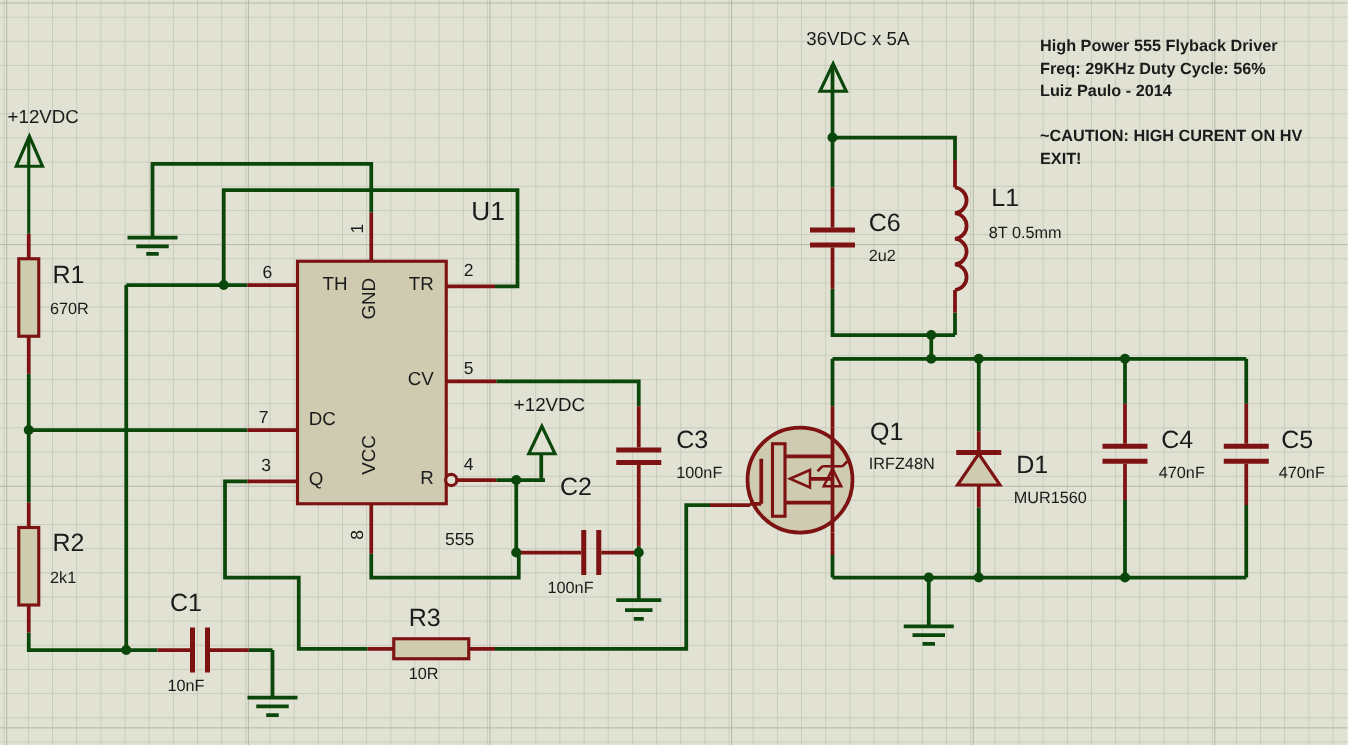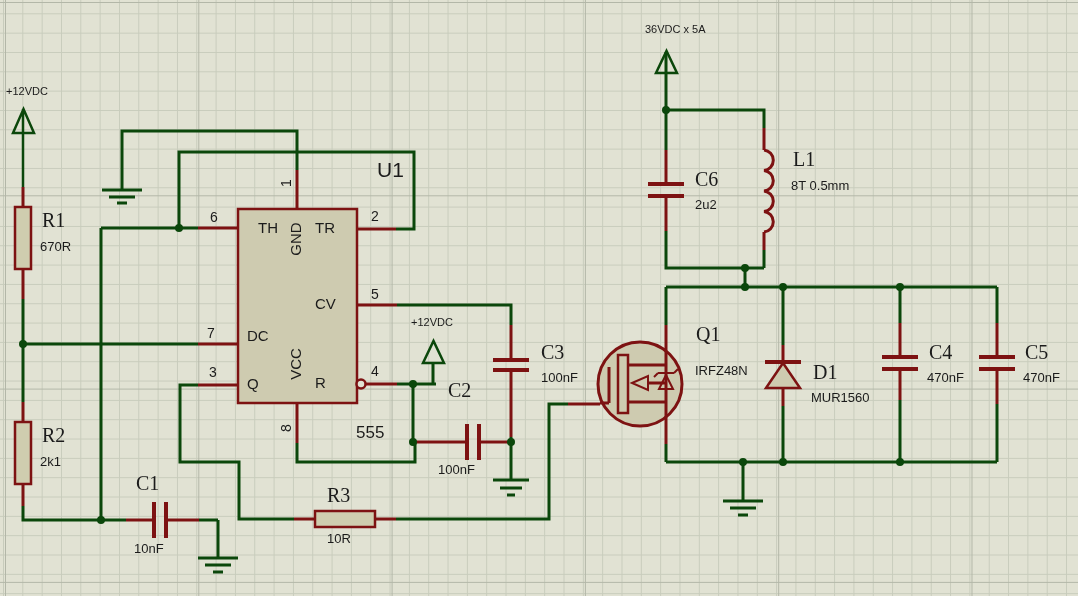--- a/index.html
+++ b/index.html
@@ -11,29 +11,29 @@
       linear-gradient(to bottom,#b3b7a8 1px,transparent 1px),
       linear-gradient(to right,#c8ccbc 1px,transparent 1px),
       linear-gradient(to bottom,#c8ccbc 1px,transparent 1px);
     background-size:193.3px 193.3px,193.3px 193.3px,19.33px 19.33px,19.33px 19.33px;
     background-position:5px 0,0 2px,3px -6px,3px -6px;
     font-family:"Liberation Sans",sans-serif;
     color:#1b1b1b;
   }
   svg{position:absolute;left:0;top:0;}
   .lbl{position:absolute;white-space:nowrap;line-height:1.05;}
-  .ref{font-size:20px;font-family:Liberation Serif, serif;}
+  .ref{font-size:20px;}
   .val{font-size:13px;}
-  .pwr{font-size:11px;}
+  .pwr{font-size:15px;}
   .pnum{font-size:14px;}
   .pname{font-size:15px;}
   .icref{font-size:21px;margin-left:21px;}
-  .icdev{font-size:17px;text-align:center;}
+  .icdev{font-size:14px;text-align:center;}
   .vert{transform:translate(-50%,-50%) rotate(-90deg);transform-origin:center;}
-  .ralign{width:32px;}
+  .ralign{width:32px;text-align:right;}
   #notes{position:absolute;left:832px;top:28px;font-size:13px;font-weight:600;line-height:18px;}
   #caution{margin-top:18px;}
 </style>
 </head>
 <body>
 
 <div id="canvas">
 
 <svg width="1078" height="596" viewBox="0 0 1078 596">
 
@@ -154,20 +154,26 @@
     <circle cx="743" cy="462" r="4"></circle>
     <circle cx="783" cy="462" r="4"></circle>
     <circle cx="900" cy="462" r="4"></circle>
   </g>
 </svg>
 
 <div class="lbl pwr" style="left:6px;top:86px">+12VDC</div>
 <div class="lbl pwr" style="left:645px;top:24px">36VDC x 5A</div>
 <div class="lbl pwr" style="left:411px;top:317px">+12VDC</div>
 
+<div id="notes">
+  <div>High Power 555 Flyback Driver</div>
+  <div>Freq: 29KHz Duty Cycle: 56%</div>
+  <div>Luiz Paulo - 2014</div>
+  <div id="caution">~CAUTION: HIGH CURENT ON HV EXIT!</div>
+</div>
 
 <div class="lbl ref" style="left:42px;top:210px">R1</div>
 <div class="lbl val" style="left:40px;top:240px">670R</div>
 <div class="lbl ref" style="left:42px;top:425px">R2</div>
 <div class="lbl val" style="left:40px;top:455px">2k1</div>
 <div class="lbl ref" style="left:327px;top:485px">R3</div>
 <div class="lbl val" style="left:327px;top:532px">10R</div>
 <div class="lbl ref" style="left:136px;top:473px">C1</div>
 <div class="lbl val" style="left:134px;top:542px">10nF</div>
 <div class="lbl ref" style="left:448px;top:380px">C2</div>
@@ -175,21 +181,21 @@
 <div class="lbl ref" style="left:541px;top:342px">C3</div>
 <div class="lbl val" style="left:541px;top:371px">100nF</div>
 <div class="lbl ref" style="left:929px;top:342px">C4</div>
 <div class="lbl val" style="left:927px;top:371px">470nF</div>
 <div class="lbl ref" style="left:1025px;top:342px">C5</div>
 <div class="lbl val" style="left:1023px;top:371px">470nF</div>
 <div class="lbl ref" style="left:695px;top:169px">C6</div>
 <div class="lbl val" style="left:695px;top:198px">2u2</div>
 <div class="lbl ref" style="left:793px;top:149px">L1</div>
 <div class="lbl val" style="left:791px;top:179px">8T 0.5mm</div>
-<div class="lbl ref" style="left:696px;top:324px">Q1</div>
+<div class="lbl ref" style="left:696px;top:336px">Q1</div>
 <div class="lbl val" style="left:695px;top:364px">IRFZ48N</div>
 <div class="lbl ref" style="left:813px;top:362px">D1</div>
 <div class="lbl val" style="left:811px;top:391px">MUR1560</div>
 
 <div class="lbl icref" style="left:356px;top:159px">U1</div>
 <div class="lbl icdev" style="left:356px;top:424px">555</div>
 
 <div class="lbl pnum" style="left:210px;top:210px">6</div>
 <div class="lbl pnum" style="left:207px;top:326px">7</div>
 <div class="lbl pnum" style="left:209px;top:365px">3</div>

